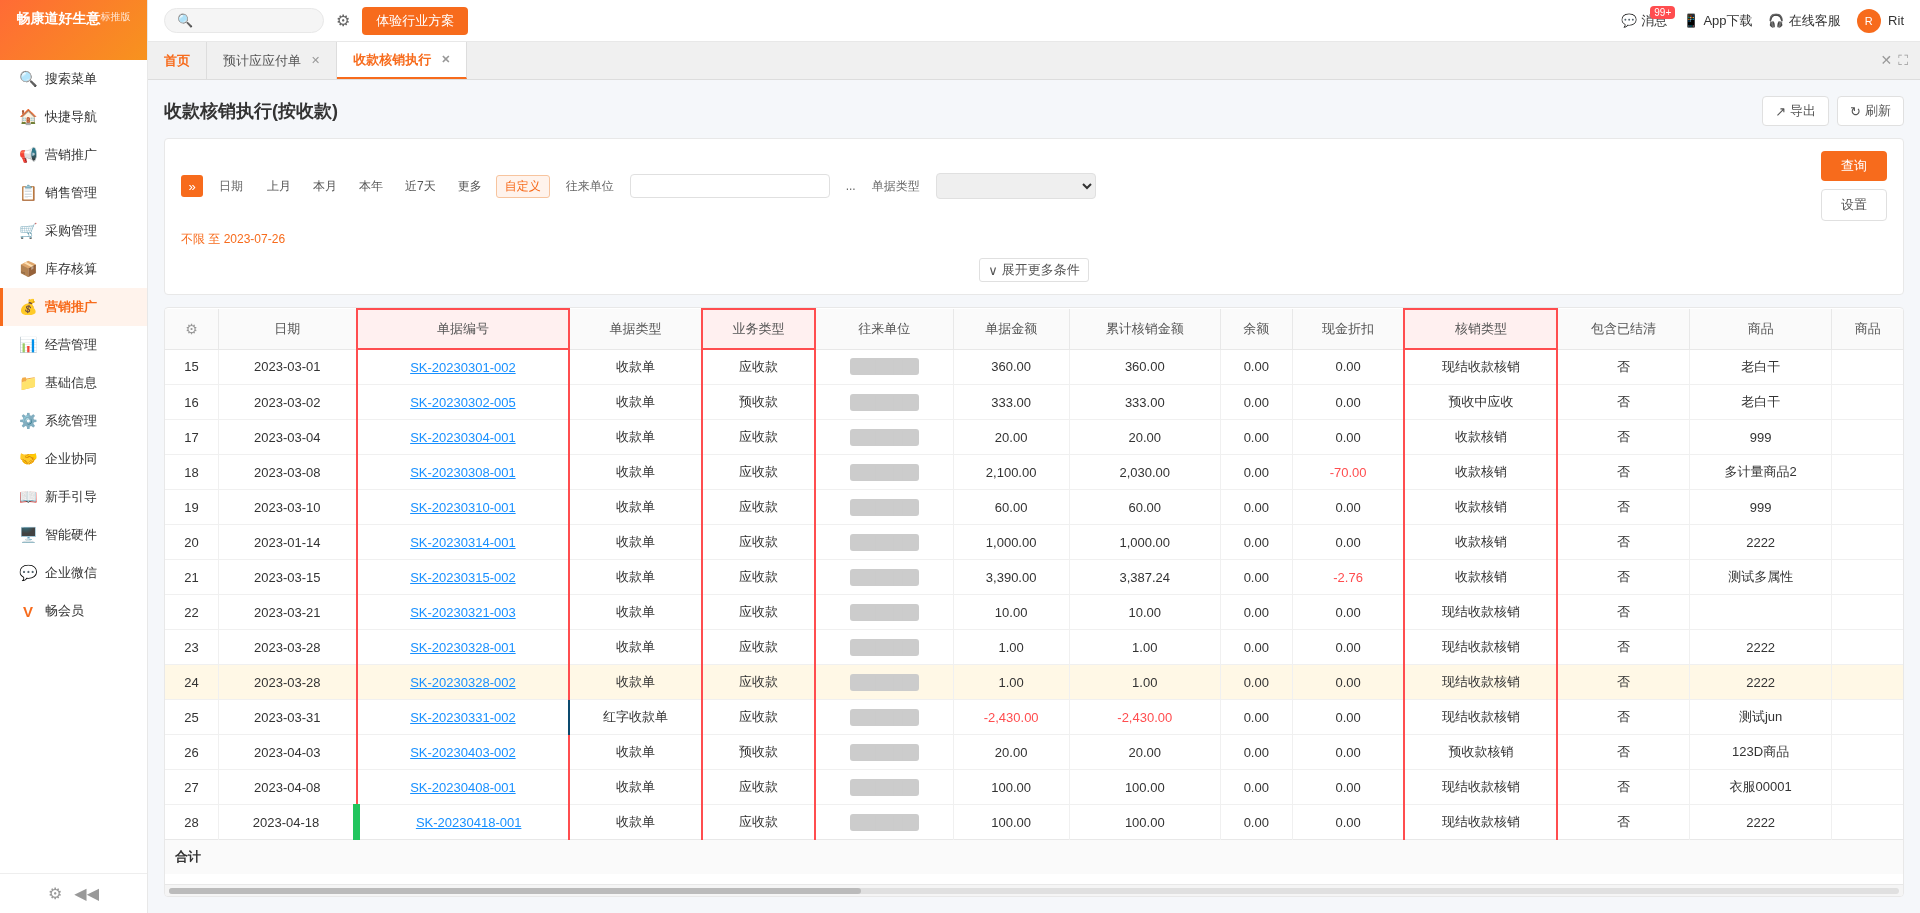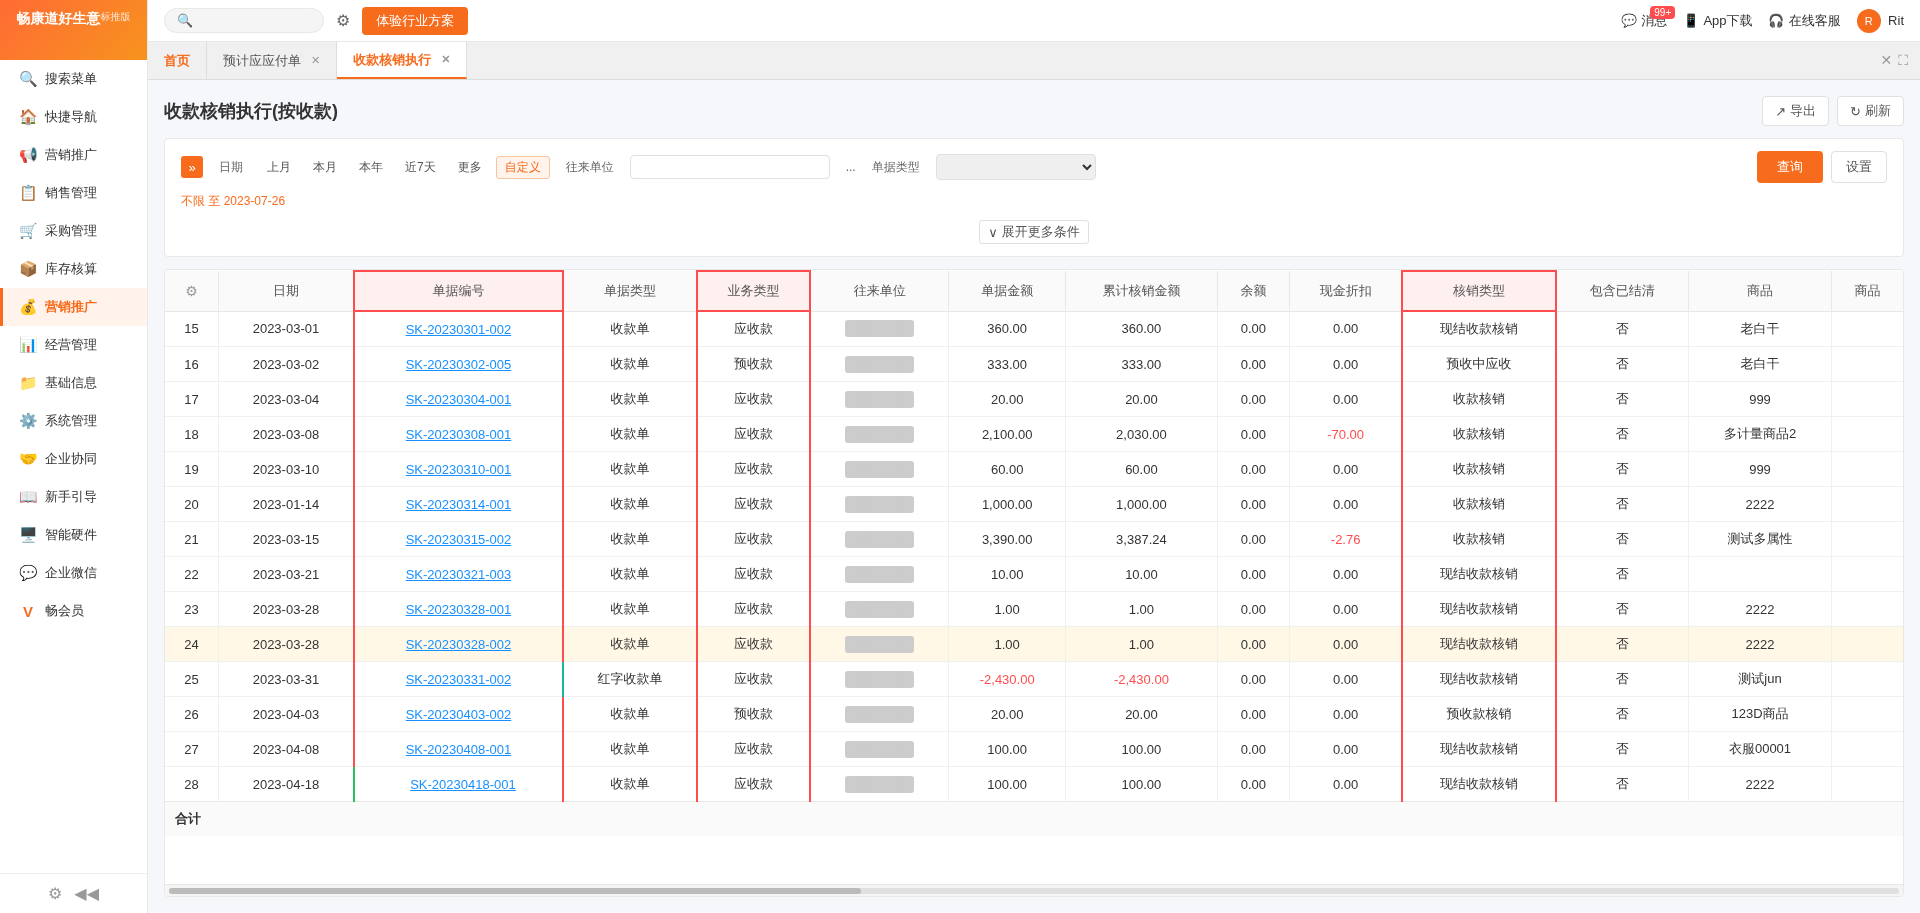--- a/index.html
+++ b/index.html
@@ -539,21 +539,21 @@
           <span class="filter-tag">更多</span>
           <span class="filter-tag custom">自定义</span>
         </div>
         <span class="filter-label">往来单位</span>
         <input class="filter-input" type="text" placeholder="" style="">
         <span class="filter-label">...</span>
         <span class="filter-label">单据类型</span>
         <select class="filter-select">
           <option></option>
         </select>
-        <div style="margin-left:auto;display:flex;gap:8px;">
+        <div style="margin-left:auto;display:flex;gap:8px;flex-direction:column;">
           <button class="btn-query">查询</button>
           <button class="btn-settings">设置</button>
         </div>
       </div>
       <div class="filter-date-range">不限 至 2023-07-26</div>
       <div class="expand-row">
         <button class="expand-btn">
           <span>∨</span>
           <span>展开更多条件</span>
         </button>
@@ -738,21 +738,21 @@
     <td>0.00</td>
     <td class="">0.00</td>
     <td style="border-left:2px solid #ff4d4f;border-right:2px solid #ff4d4f;">现结收款核销</td>
     <td>否</td>
     <td>2222</td>
     <td></td>
   </tr>
               <tr>
     <td>25</td>
     <td>2023-03-31</td>
-    <td style="border-left:2px solid #ff4d4f;border-right:2px solid #14b8a6;"><span class="link-cell">SK-20230331-002</span></td>
+    <td style="border-left:2px solid #ff4d4f;border-right:2px solid #0c4a6e;"><span class="link-cell">SK-20230331-002</span></td>
     <td>红字收款单</td>
     <td style="border-left:2px solid #ff4d4f;border-right:2px solid #ff4d4f;">应收款</td>
     <td><span style="background:#ccc;color:#ccc;border-radius:3px;padding:1px 16px;">████</span></td>
     <td class="red-val">-2,430.00</td>
     <td class="red-val">-2,430.00</td>
     <td>0.00</td>
     <td class="">0.00</td>
     <td style="border-left:2px solid #ff4d4f;border-right:2px solid #ff4d4f;">现结收款核销</td>
     <td>否</td>
     <td>测试jun</td>
@@ -786,21 +786,21 @@
     <td>0.00</td>
     <td class="">0.00</td>
     <td style="border-left:2px solid #ff4d4f;border-right:2px solid #ff4d4f;">现结收款核销</td>
     <td>否</td>
     <td>衣服00001</td>
     <td></td>
   </tr>
               <tr>
     <td>28</td>
     <td>2023-04-18</td>
-    <td style="border-left:2px solid #22c55e;border-right:2px solid #ff4d4f;padding-left:19px;"><span class="link-cell">SK-20230418-001</span></td>
+    <td style="border-left:7px solid #22c55e;border-right:2px solid #ff4d4f;padding-left:19px;"><span class="link-cell">SK-20230418-001</span></td>
     <td>收款单</td>
     <td style="border-left:2px solid #ff4d4f;border-right:2px solid #ff4d4f;">应收款</td>
     <td><span style="background:#ccc;color:#ccc;border-radius:3px;padding:1px 16px;">████</span></td>
     <td class="">100.00</td>
     <td class="">100.00</td>
     <td>0.00</td>
     <td class="">0.00</td>
     <td style="border-left:2px solid #ff4d4f;border-right:2px solid #ff4d4f;">现结收款核销</td>
     <td>否</td>
     <td>2222</td>

